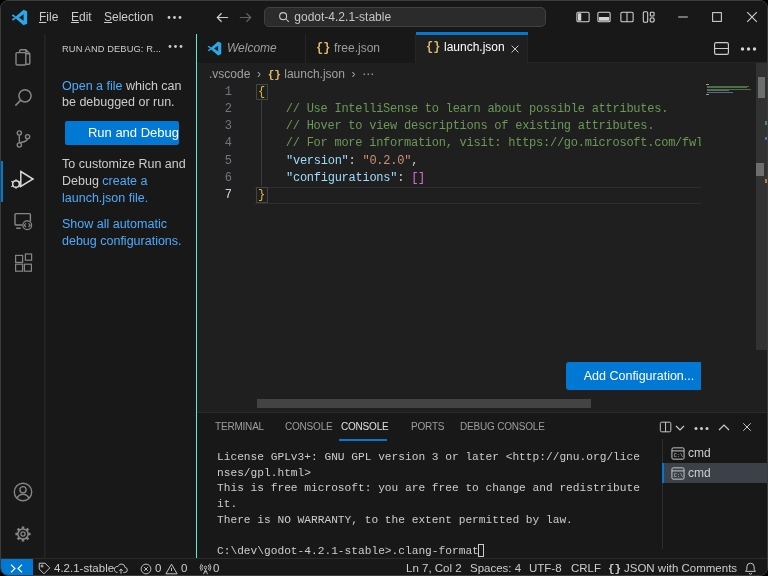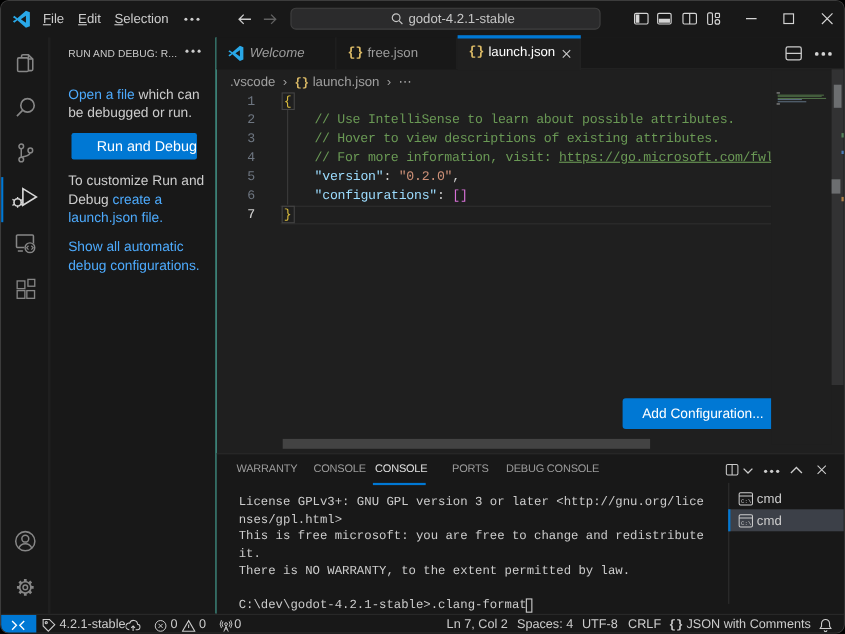--- a/index.html
+++ b/index.html
@@ -2,21 +2,21 @@
 <html><head><meta charset="utf-8"><style>
 *{margin:0;padding:0;box-sizing:border-box}
 html,body{width:768px;height:576px;background:#000;overflow:hidden}
 body{font-family:"Liberation Sans",sans-serif;color:#cccccc}
 #win{position:absolute;inset:0;background:#1f1f1f;border-radius:8px;overflow:hidden;border:1px solid #3c3c3c}
 .ab{position:absolute}
 .mono{font-family:"Liberation Mono",monospace}
 
 #title{position:absolute;left:0;top:0;width:768px;height:33px;background:#181818}
 .menu{font-size:12px;color:#cccccc}
-#cc{position:absolute;left:263px;top:6px;width:282px;height:20px;background:#2b2b2c;border:1px solid #404040;border-radius:5px;text-align:center;font-size:12px;color:#c5c5c5;line-height:18px;text-indent:12px}
+#cc{position:absolute;left:263px;top:6px;width:282px;height:20px;background:#2b2b2c;border:1px solid #404040;border-radius:5px;text-align:left;font-size:12px;color:#c5c5c5;line-height:18px;text-indent:12px}
 
 #abar{position:absolute;left:0;top:33px;width:44px;height:524px;background:#181818;border-right:1px solid #252525}
 .aicon{position:absolute;left:11px;width:22px;height:22px}
 
 #sbar{position:absolute;left:45px;top:33px;width:151px;height:524px;background:#181818;border-right:1px solid #5eead4}
 #sbar .hd{position:absolute;left:16px;top:10px;font-size:9.3px;letter-spacing:0.1px;color:#cccccc}
 .sbtx{position:absolute;left:16px;font-size:12.5px;line-height:17px;color:#cccccc;white-space:nowrap}
 .lnk{color:#4daafc}
 #rbtn{position:absolute;left:19px;top:87px;width:114px;height:24px;background:#0078d4;border-radius:2px;color:#ffffff;font-size:13px;text-align:right;line-height:24px}
 
@@ -213,21 +213,21 @@
     <div class="gut" style="top:153px;color:#cccccc">7</div>
 
     <div class="ab" style="left:64px;top:66px;width:1px;height:86px;background:#3b3b3b"></div>
 
     <div class="ab" style="left:58px;top:152.5px;width:446px;height:17.5px;border-top:1px solid #2e2e2e;border-bottom:1px solid #2e2e2e"></div>
     <div class="ab" style="left:58.5px;top:49.5px;width:12px;height:16px;border:1px solid #444444"></div>
     <div class="ab" style="left:58.5px;top:152.5px;width:12px;height:16px;border:1px solid #444444"></div>
     <div class="cl" style="top:50px"><span class="gold">{</span></div>
     <div class="cl" style="top:67px"><span class="cmt">    // Use IntelliSense to learn about possible attributes.</span></div>
     <div class="cl" style="top:84px"><span class="cmt">    // Hover to view descriptions of existing attributes.</span></div>
-    <div class="cl" style="top:101px"><span class="cmt">    // For more information, visit: <span style="text-decoration:underline">https://go.microsoft.com/fwl</span></span></div>
+    <div class="cl" style="top:101px"><span class="cmt">    // For more information, visit: <span style="">https://go.microsoft.com/fwl</span></span></div>
     <div class="cl" style="top:119px;left:89px"><span class="key">"version"</span>: <span class="str">"0.2.0"</span>,</div>
     <div class="cl" style="top:136px;left:89px"><span class="key">"configurations"</span>: <span class="pink">[]</span></div>
     <div class="cl" style="top:153px"><span class="gold">}</span></div>
 
     <div class="ab" style="left:369px;top:328px;width:146px;height:28px;background:#0078d4;border-radius:3px;color:#fff;font-size:12.5px;text-align:center;line-height:28px">Add Configuration...</div>
 
     <div class="ab" style="left:504px;top:30px;width:55px;height:340px;background:#1f1f1f"></div>
     <div class="ab" style="left:509px;top:50px;width:3px;height:1px;background:#9a9a9a"></div>
     <div class="ab" style="left:510px;top:51.6px;width:42px;height:1px;background:#4e6e45"></div>
     <div class="ab" style="left:510px;top:53.2px;width:40px;height:1px;background:#4e6e45"></div>
@@ -239,21 +239,21 @@
     <div class="ab" style="left:559px;top:29px;width:11px;height:287px;background:#323233"></div>
     <div class="ab" style="left:561px;top:43px;width:7px;height:21px;background:#6c6e70"></div>
     <div class="ab" style="left:559px;top:129px;width:8px;height:13px;background:#6c6e70"></div>
     <div class="ab" style="left:568px;top:87px;width:4px;height:4px;background:#55815a"></div>
     <div class="ab" style="left:568px;top:103px;width:4px;height:3px;background:#4a7ab5"></div>
     <div class="ab" style="left:568px;top:145px;width:4px;height:4px;background:#b08048"></div>
 
     <div class="ab" style="left:60px;top:365px;width:334px;height:9px;background:#434343"></div>
 
     <div id="panel">
-      <span class="ptab" style="left:18px">WARRANTY</span>
+      <span class="ptab" style="left:18px">TERMINAL</span>
       <span class="ptab" style="left:88px">CONSOLE</span>
       <span class="ptab" style="left:144px;color:#e0e0e0">CONSOLE</span>
       <div class="ab" style="left:142px;top:26px;width:48px;height:2px;background:#0078d4"></div>
       <span class="ptab" style="left:214px">PORTS</span>
       <span class="ptab" style="left:263px">DEBUG CONSOLE</span>
       <svg class="ab" style="left:462px;top:7px" width="14" height="14" viewBox="0 0 16 16">
           <g fill="none" stroke="#cccccc" stroke-width="1.1">
             <rect x="1.5" y="2.5" width="12" height="11" rx="1.5"></rect>
             <path d="M7.5 2.5v11"></path>
           </g>

